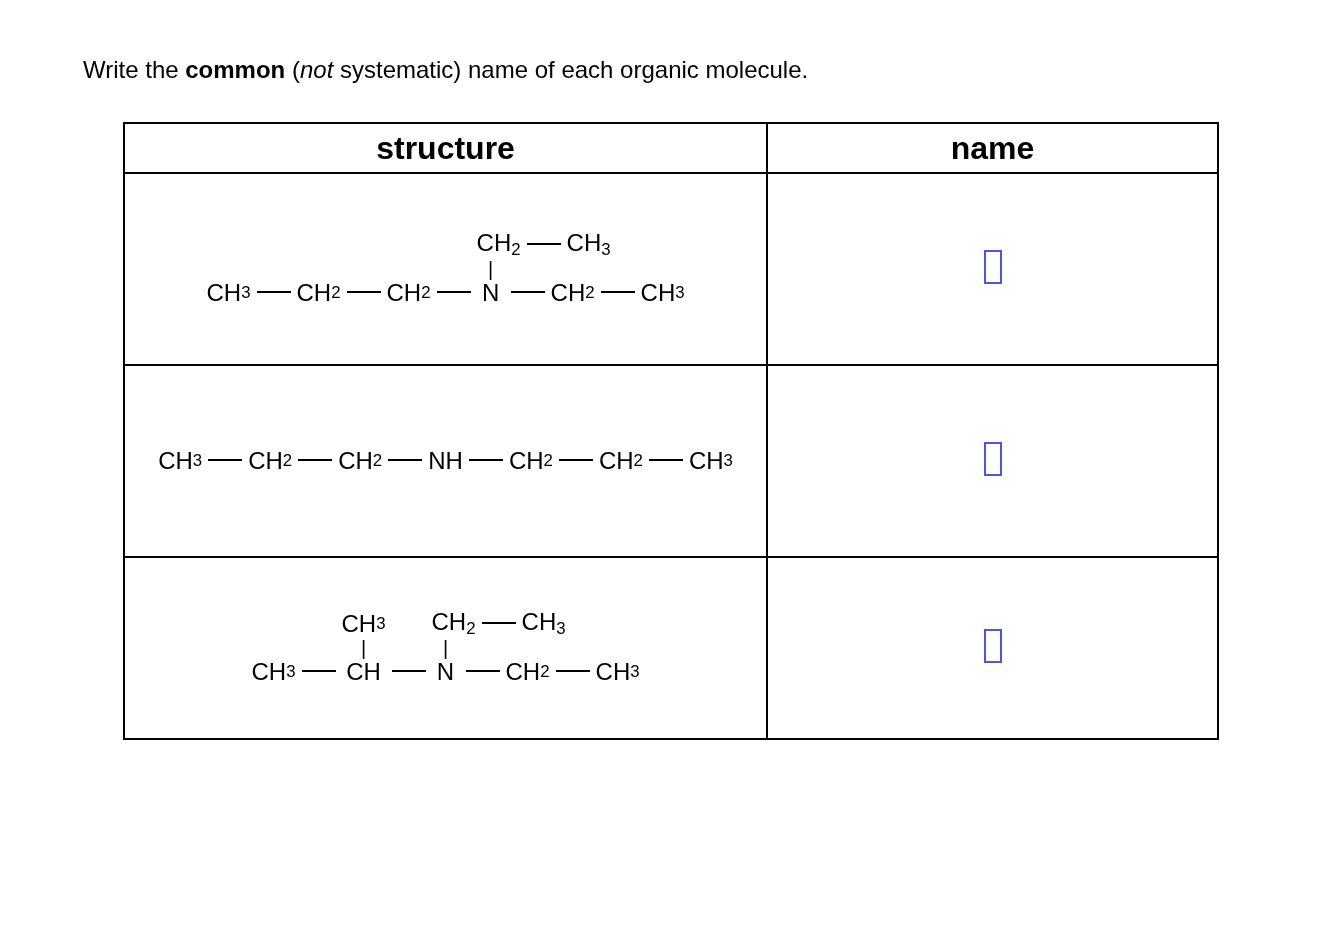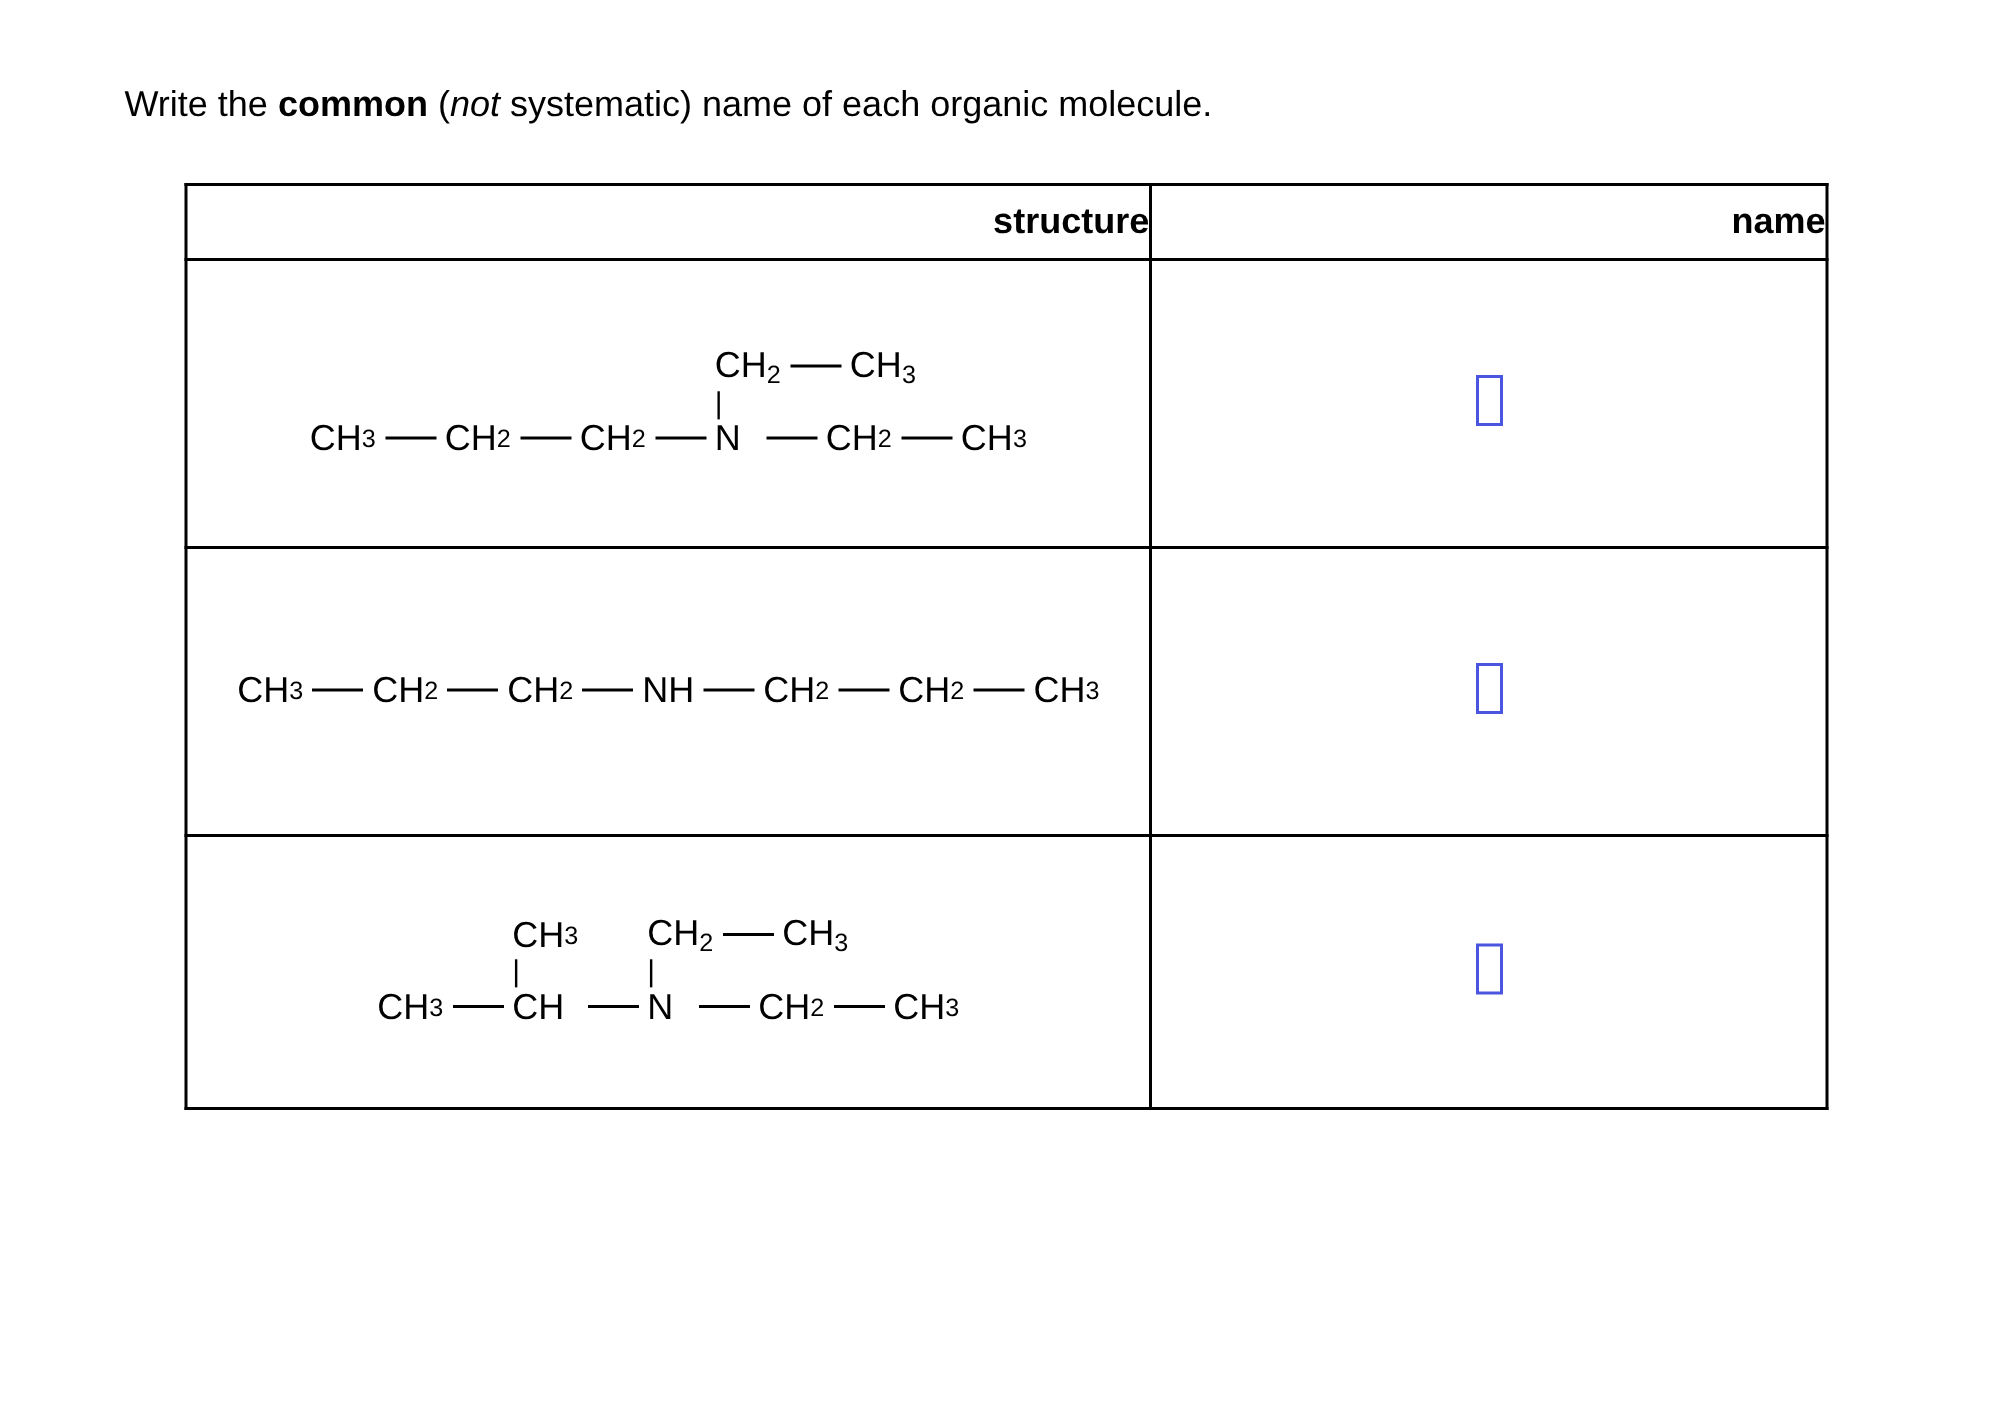--- a/index.html
+++ b/index.html
@@ -25,22 +25,22 @@
     border-collapse:collapse;
     margin-left:40px;
     width:1096px;
   }
   table.mol th, table.mol td{
     border:2px solid #000;
     padding:0;
   }
   table.mol th{
     font-weight:700;
-    font-size:24px;
-    text-align:right;
+    font-size:32px;
+    text-align:center;
     height:48px;
     vertical-align:middle;
   }
   td.structure{
     width:642px;
     height:190px;
     vertical-align:middle;
   }
   td.name{
     width:454px;
@@ -65,21 +65,21 @@
     text-align:center;
   }
   .chem .row{
     display:flex;
     align-items:center;
     justify-content:center;
   }
   .chem .unit{
     display:inline-flex;
     flex-direction:column;
-    align-items:flex-start;
+    align-items:center;
     justify-content:flex-end;
     vertical-align:bottom;
   }
   .chem .lbl{
     height:28px;
     display:flex;
     align-items:center;
     justify-content:center;
   }
   .chem .top{

